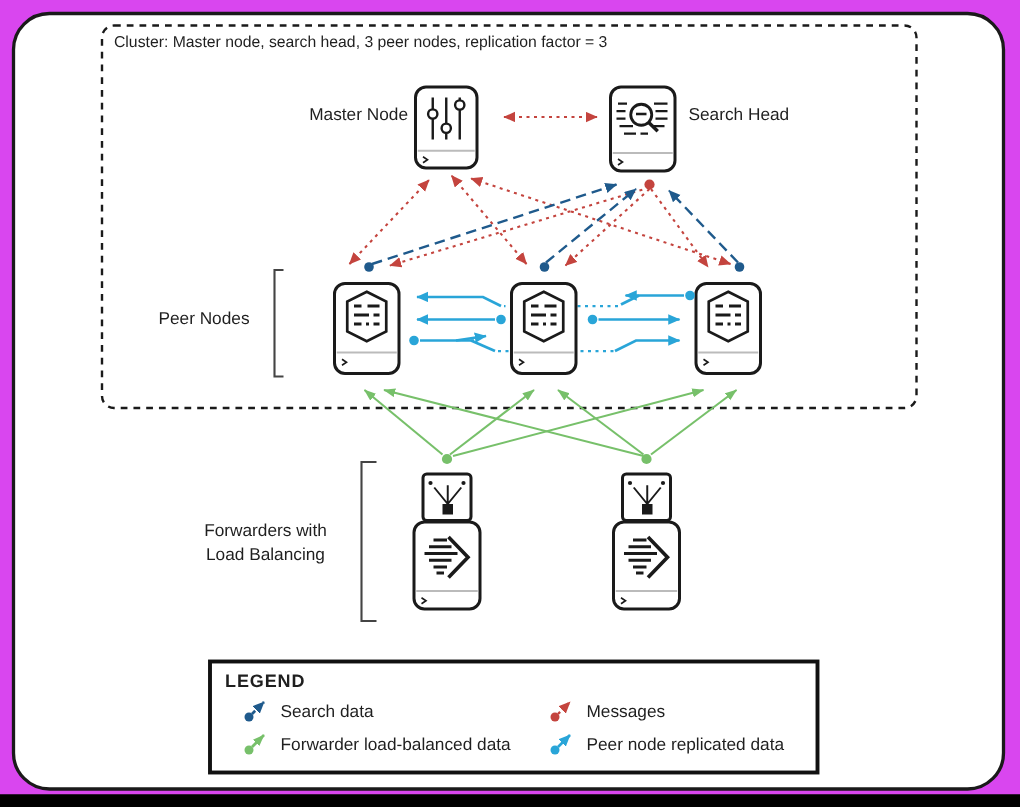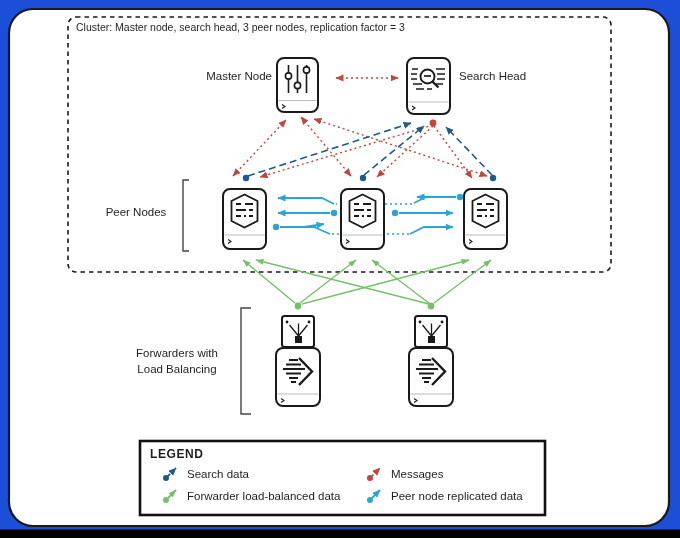--- a/index.html
+++ b/index.html
@@ -1,16 +1,16 @@
 <!DOCTYPE html>
 <html><head>
 <meta charset="utf-8">
 <style>
   html,body{margin:0;padding:0;background:#fff;}
-  #stage{position:relative;width:680px;height:538px;background:#1d4ed8;overflow:hidden;
+  #stage{position:relative;width:680px;height:538px;background:#d946ef;overflow:hidden;
          font-family:"Liberation Sans",sans-serif;}
   svg text{font-family:"Liberation Sans","DejaVu Sans",sans-serif;fill:#1f1f1f;}
   .cluster-lbl{font-size:10.5px;}
   .node-lbl{font-size:11.5px;}
   .group-lbl{font-size:11.5px;}
   .legend-title{font-size:12px;font-weight:bold;letter-spacing:.6px;}
   .legend-lbl{font-size:11.5px;}
 </style>
 </head>
 <body>

